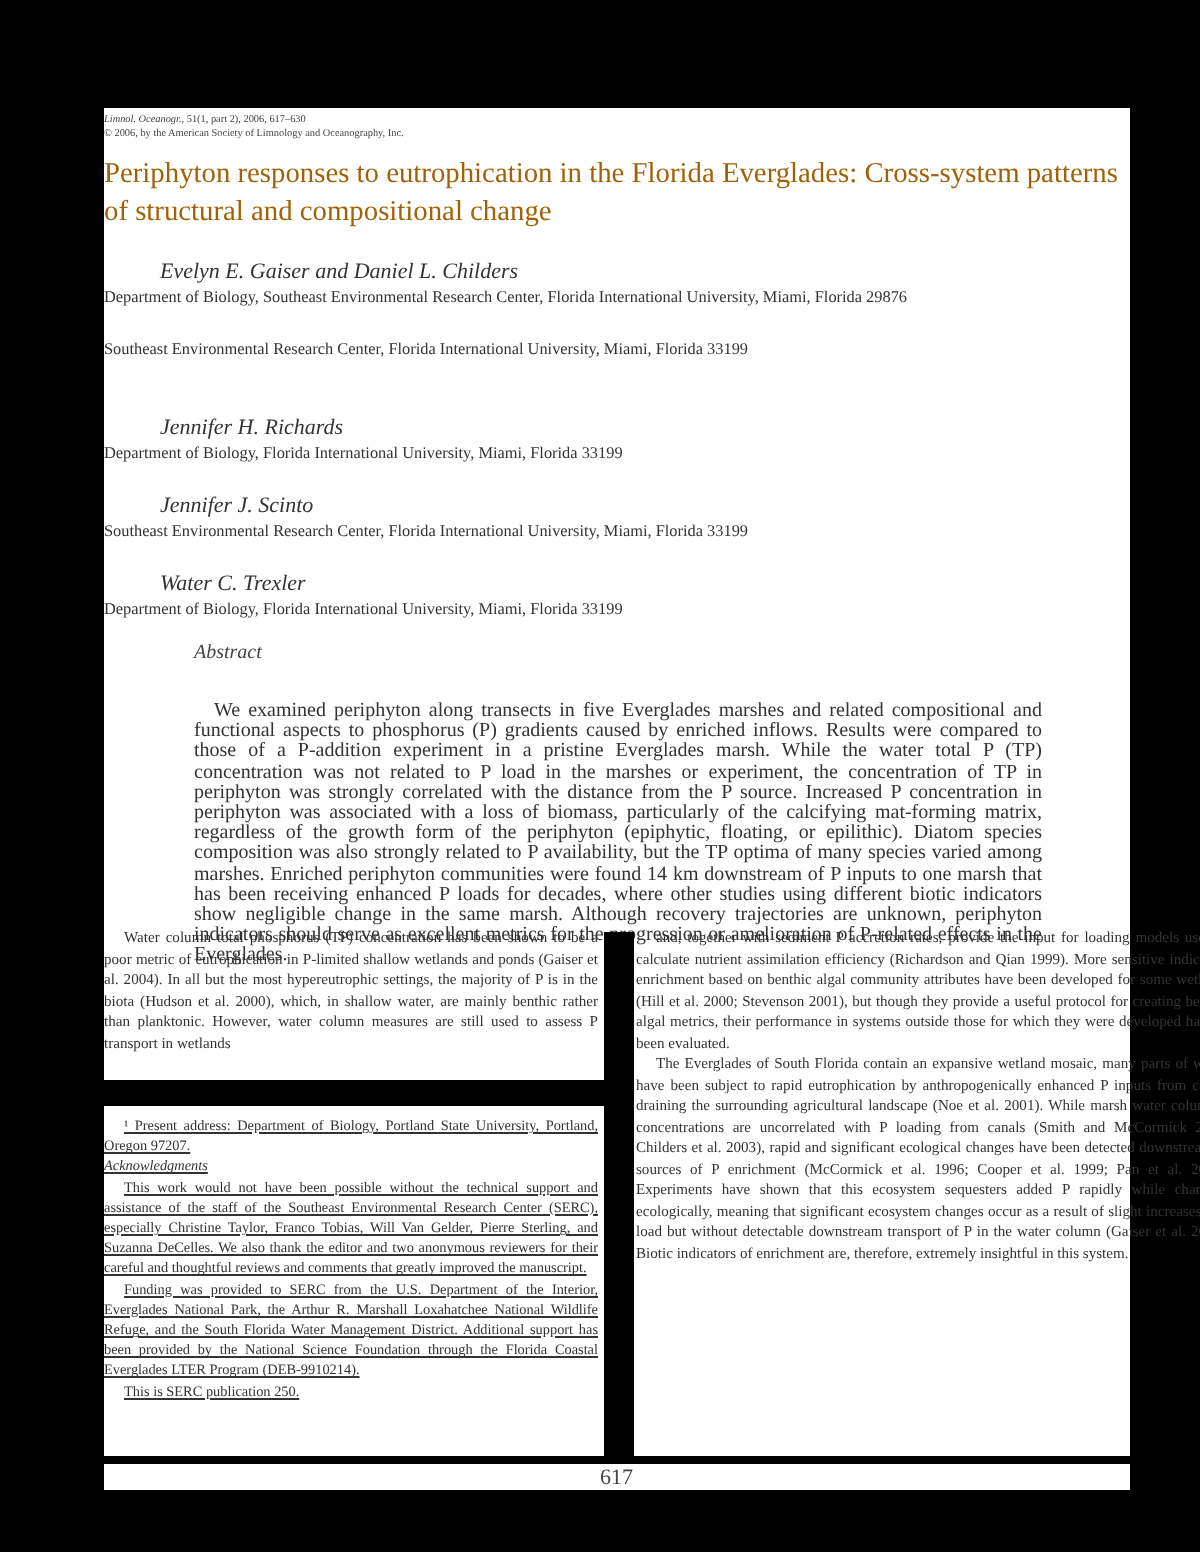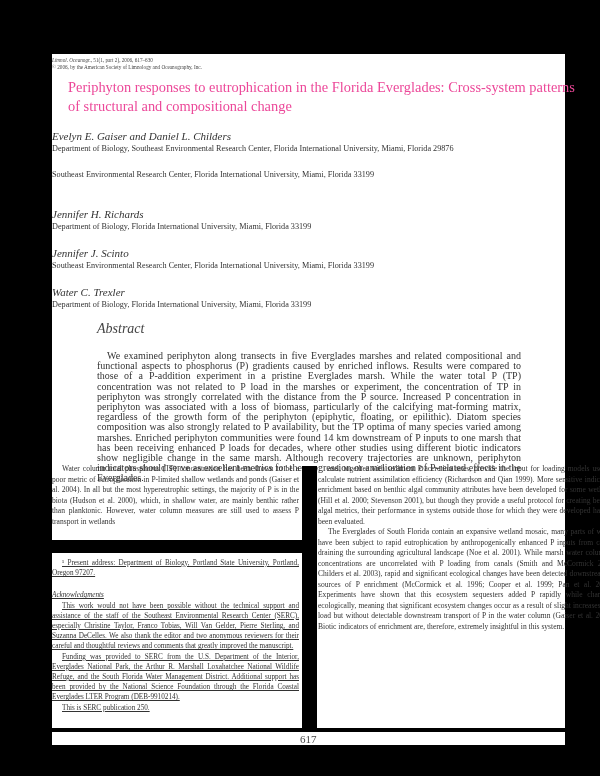--- a/index.html
+++ b/index.html
@@ -7,36 +7,36 @@
     width: 600px; height: 776px; background: #000; position: relative; overflow: hidden;
     font-family: "Liberation Serif", "DejaVu Serif", serif; color: #222;
   }
   .page {
     position: absolute; left: 52px; top: 54px; width: 513px; height: 691px;
     background: #fff;
   }
   .abs { position: absolute; }
   .journal { left: 0; top: 3px; font-size: 5.2px; line-height: 7px; color: #444; }
   .journal .j-italic { font-style: italic; }
-  .title { left: 0; top: 24px; width: 513px; font-size: 14.4px; line-height: 19px; color: #ec4899; margin-left: 16px; }
-  .author-name { font-style: italic; font-size: 11px; line-height: 13px; color: #333; }
+  .title { left: 0; top: 24px; width: 513px; font-size: 14.4px; line-height: 19px; color: #a16207; }
+  .author-name { font-style: italic; font-size: 11px; line-height: 13px; color: #333; margin-left: 28px; }
   .affil { font-size: 8.2px; line-height: 11px; color: #333; white-space: nowrap; }
   .author { left: 0; width: 513px; }
-  .abstract-head { left: 45px; top: 267px; font-style: italic; font-size: 14px; color: #444; }
+  .abstract-head { left: 45px; top: 267px; font-style: italic; font-size: 10px; color: #444; }
   .abstract-body {
     left: 45px; top: 280px; width: 424px; font-size: 10px; line-height: 10.2px;
     text-align: justify; text-indent: 10px; color: #333; margin-top: 17px;
   }
   .col { font-size: 7.55px; line-height: 10.5px; text-align: justify; color: #333; }
   .col p { margin: 0; text-indent: 10px; }
   .col-left { left: 0; top: 410px; width: 247px; }
   .col-right { left: 266px; top: 410px; width: 297px; }
   .footnote { left: 0; top: 504px; width: 247px; font-size: 7.2px; line-height: 10.2px; text-align: justify; color: #333; text-decoration: underline; }
   .footnote p { margin: 0; text-indent: 10px; }
-  .footnote .ack-head { text-indent: 0; font-style: italic; margin-top: 12px; }
+  .footnote .ack-head { text-indent: 0; font-style: italic; }
   .bar-h { left: 0; top: 486px; width: 250px; height: 13px; background: #000; }
   .bar-v { left: 250px; top: 412px; width: 15px; height: 262px; background: #000; }
   .bar-bottom { left: 0; top: 674px; width: 513px; height: 4px; background: #000; }
   .pagenum { left: 248px; top: 679px; font-size: 11px; color: #444; }
 </style>
 </head>
 <body>
 
 <div class="page">
   <div class="abs journal">

